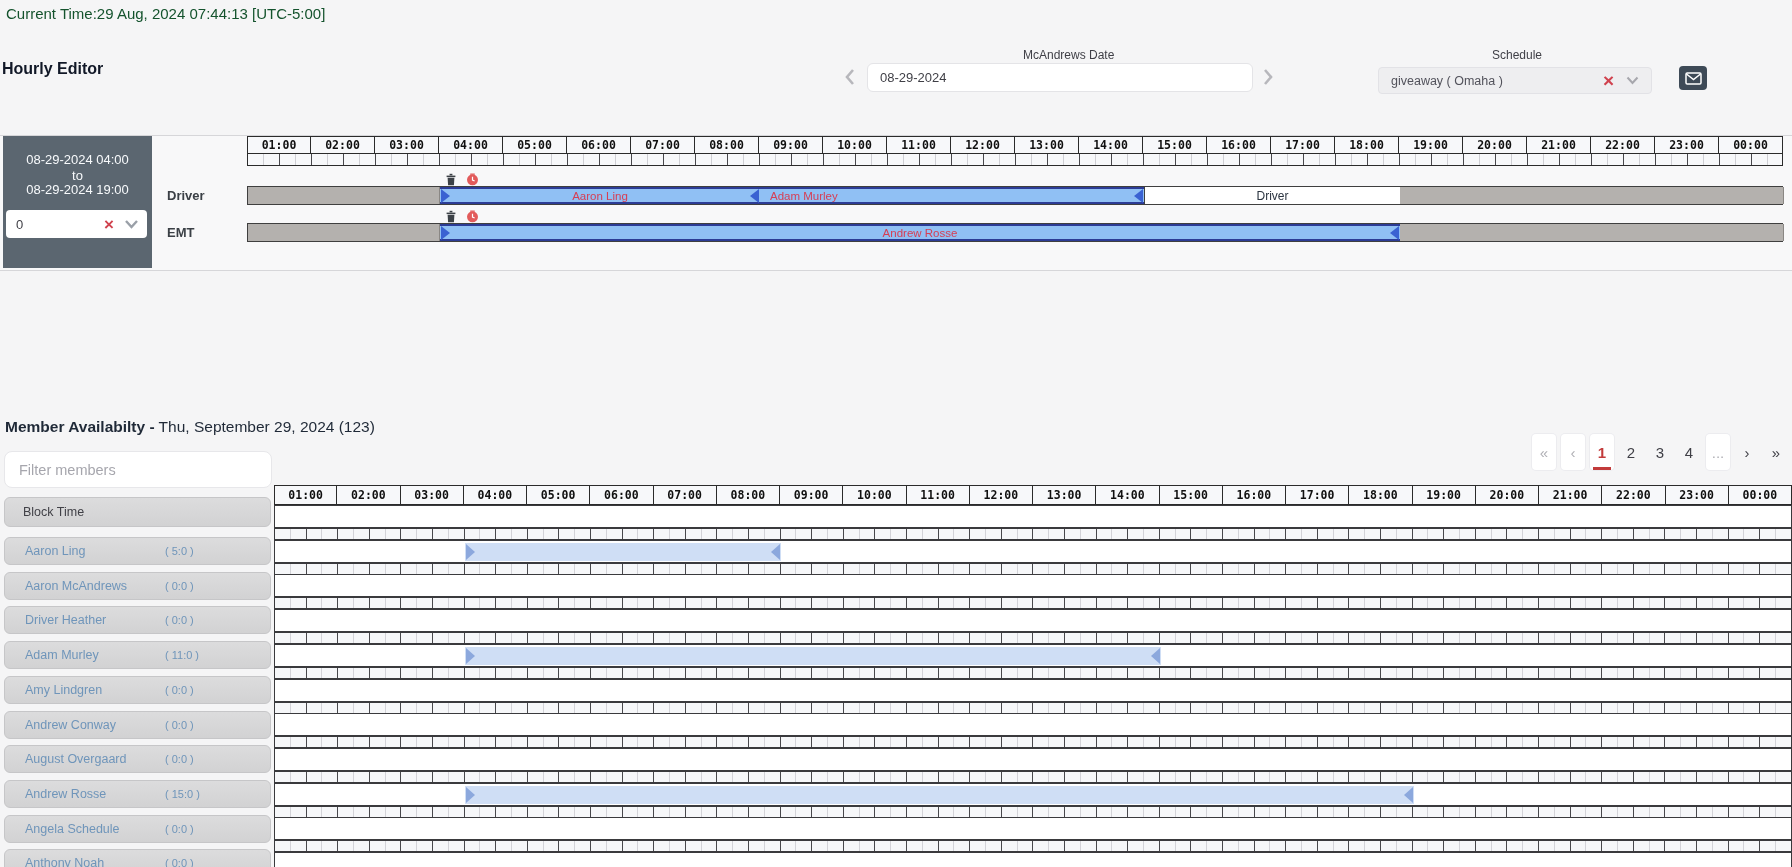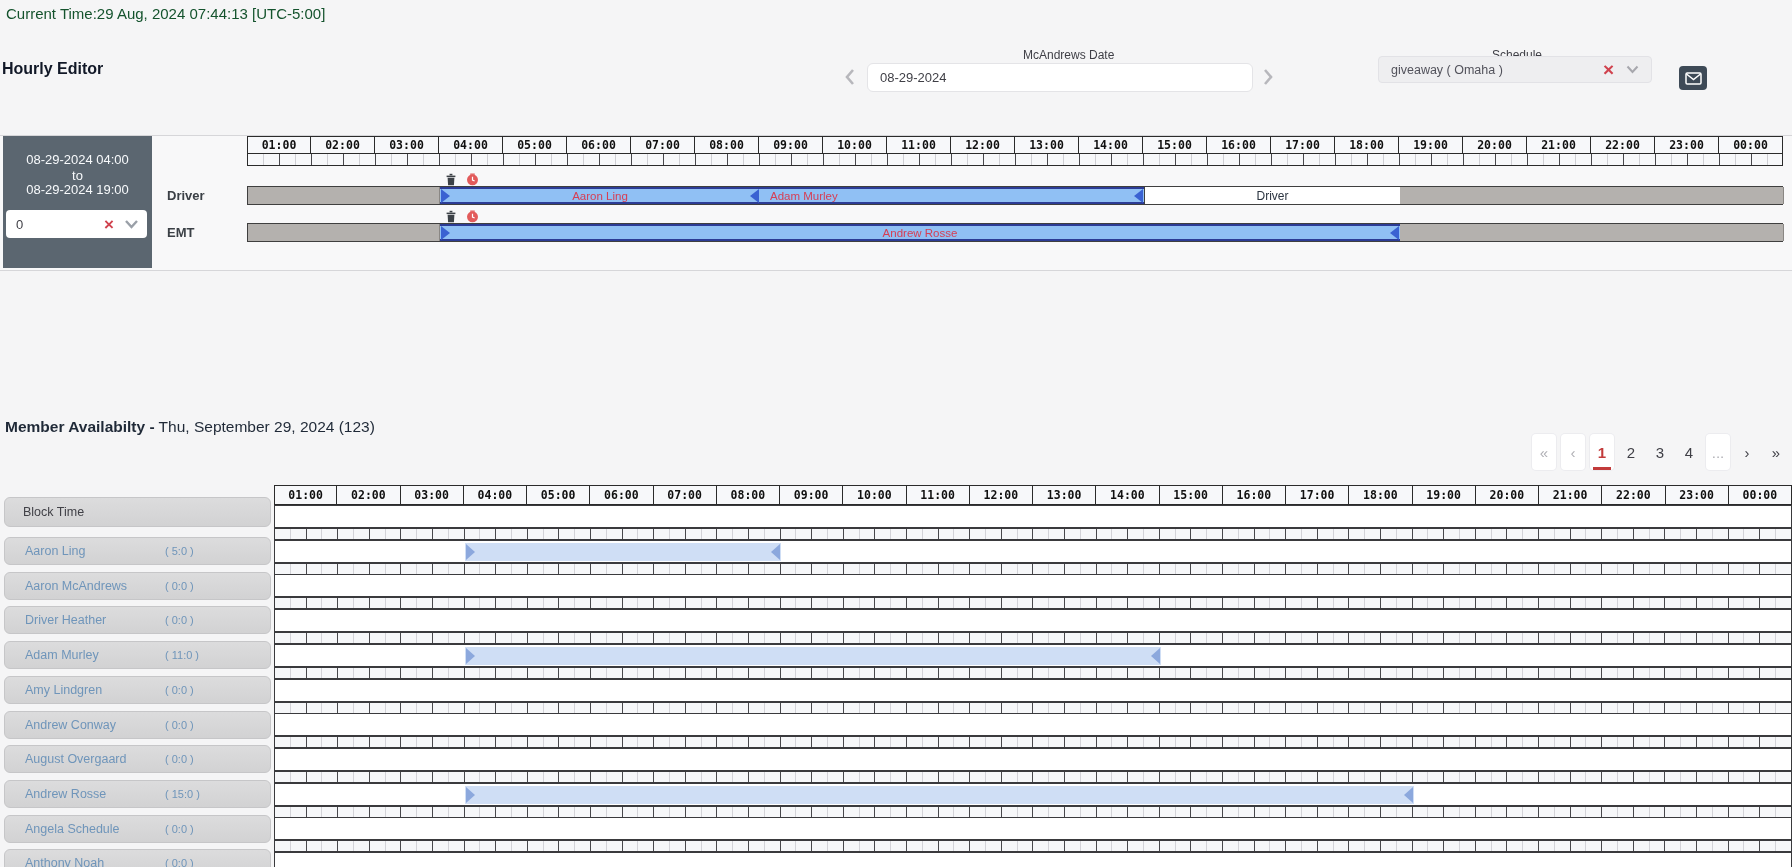--- a/index.html
+++ b/index.html
@@ -12,21 +12,21 @@
   body{font-family:"Liberation Sans",sans-serif;background:#f5f5f6;position:relative;color:#1f2937;}
 
   
   .current-time{position:absolute;left:6px;top:5px;font-size:15px;color:#14532d;}
 
   
   .app-title{position:absolute;left:2px;top:60px;font-size:16px;font-weight:bold;color:#111827;}
   .fld-label{position:absolute;font-size:12px;font-weight:500;color:#3f3f46;}
   .nav-chev{position:absolute;width:20px;height:22px;display:flex;align-items:center;justify-content:center;cursor:pointer;}
   .date-input{position:absolute;left:867px;top:63px;width:386px;height:29px;background:#fff;border:1px solid #e4e4e7;border-radius:6px;font-size:13px;color:#3f3f46;padding-left:12px;font-family:"Liberation Sans",sans-serif;}
-  .sched-select{position:absolute;left:1378px;top:56px;width:274px;height:27px;background:#eeeef0;border:1px solid #e2e2e6;border-radius:4px;display:flex;align-items:center;cursor:pointer;}
+  .sched-select{position:absolute;left:1378px;top:67px;width:274px;height:27px;background:#eeeef0;border:1px solid #e2e2e6;border-radius:4px;display:flex;align-items:center;cursor:pointer;}
   .sched-select .val{font-size:12.5px;color:#52525b;padding-left:12px;flex:1;}
   .x-clear{color:#d0424e;font-weight:bold;font-size:19px;line-height:1;cursor:pointer;}
   .mail-btn{position:absolute;left:1679px;top:66px;width:28px;height:24px;background:#3e4a57;border-radius:4px;display:flex;align-items:center;justify-content:center;cursor:pointer;}
 
   
   .editor{position:absolute;left:0;top:135px;width:1792px;height:136px;background:#f8f8f9;border-top:1px solid #d6d6d9;border-bottom:1px solid #d6d6d9;}
   .range-panel{position:absolute;left:3px;top:0;width:149px;height:132px;background:var(--panel_bg);color:#f8fafc;}
   .range-panel .rl{position:absolute;width:100%;text-align:center;font-size:13px;}
   .panel-select{position:absolute;left:3px;top:74px;width:141px;height:28px;background:#fff;border-radius:4px;display:flex;align-items:center;cursor:pointer;}
   .panel-select .val{flex:1;font-size:13px;color:#3f3f46;padding-left:10px;}
@@ -222,20 +222,21 @@
       <span class="pg pg-boxed pg-muted">«</span>
       <span class="pg pg-boxed pg-muted">‹</span>
       <span class="pg pg-active">1</span>
       <span class="pg">2</span>
       <span class="pg">3</span>
       <span class="pg">4</span>
       <span class="pg pg-boxed pg-muted">...</span>
       <span class="pg">›</span>
       <span class="pg">»</span>
     </div>
+  <input class="filter-input" placeholder="Filter members" style="">
   <div class="bruler" id="bottom-ruler">
       <div class="hcell" style="width: 63.25px;">01:00</div>
       <div class="hcell" style="width: 63.25px;">02:00</div>
       <div class="hcell" style="width: 63.25px;">03:00</div>
       <div class="hcell" style="width: 63.25px;">04:00</div>
       <div class="hcell" style="width: 63.25px;">05:00</div>
       <div class="hcell" style="width: 63.25px;">06:00</div>
       <div class="hcell" style="width: 63.25px;">07:00</div>
       <div class="hcell" style="width: 63.25px;">08:00</div>
       <div class="hcell" style="width: 63.25px;">09:00</div>

